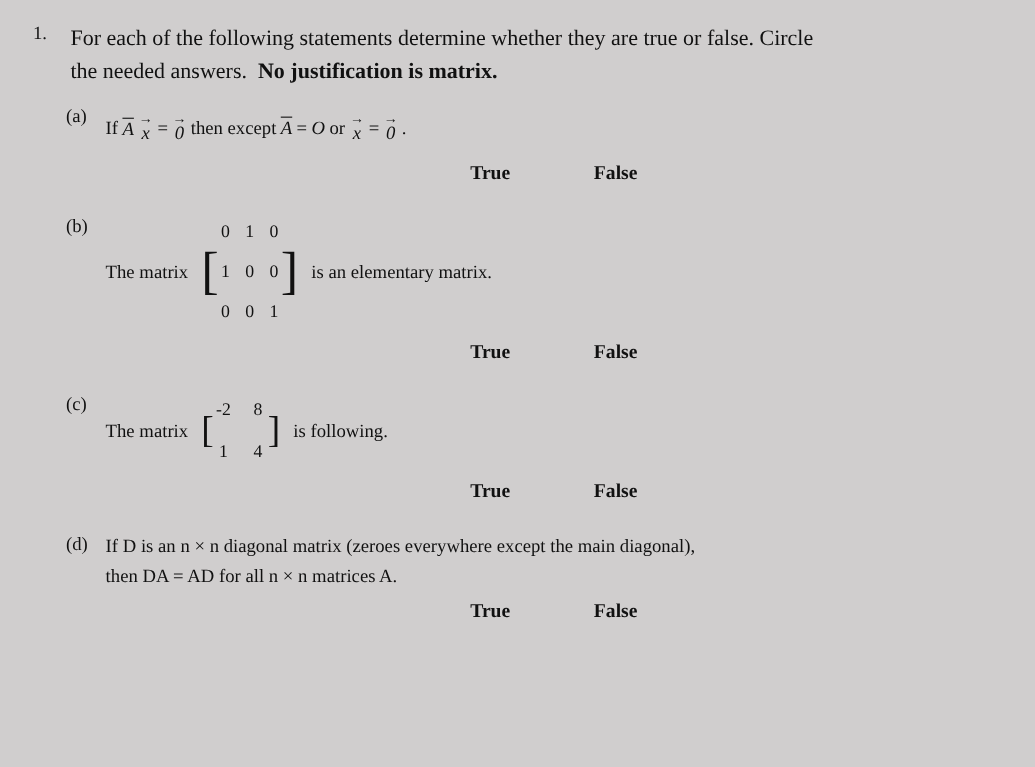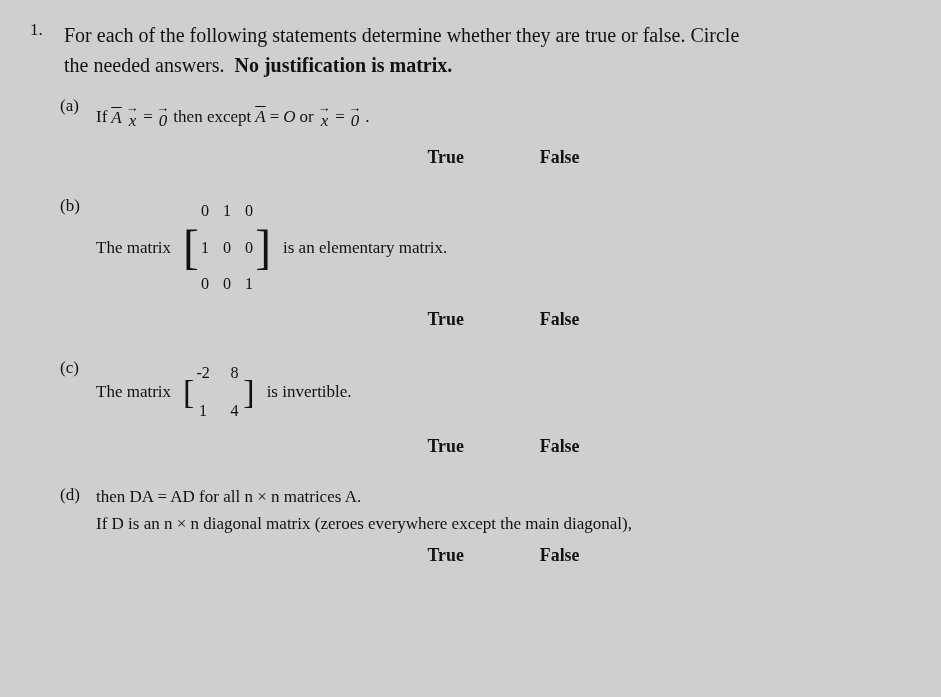--- a/index.html
+++ b/index.html
@@ -261,37 +261,37 @@
           <span class="matrix-inline">
             <span class="matrix-bracket-left" style="font-size:2em;">[</span>
             <span class="matrix-content matrix-2x2" style="gap: 3px 18px;">
               <span class="matrix-cell">-2</span>
               <span class="matrix-cell">8</span>
               <span class="matrix-cell">1</span>
               <span class="matrix-cell">4</span>
             </span>
             <span class="matrix-bracket-right" style="font-size:2em;">]</span>
           </span>
-          <span>is invertible.</span>
+          <span>is following.</span>
         </div>
         <div class="true-false-row">
           <span class="tf-option">True</span>
           <span class="tf-option">False</span>
         </div>
       </div>
     </div>
   </div>
 
   <div class="indent-block part">
     <div class="part-row">
       <span class="part-id">(d)</span>
       <div class="part-body">
         <div class="part-d-text">
+          <div>If D is an n × n diagonal matrix (zeroes everywhere except the main diagonal),</div>
           <div>then DA = AD for all n × n matrices A.</div>
-          <div>If D is an n × n diagonal matrix (zeroes everywhere except the main diagonal),</div>
         </div>
         <div class="true-false-row">
           <span class="tf-option">True</span>
           <span class="tf-option">False</span>
         </div>
       </div>
     </div>
   </div>
 
 </div>

